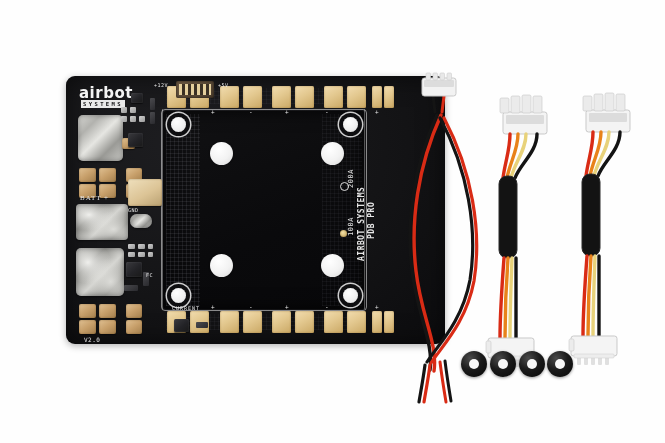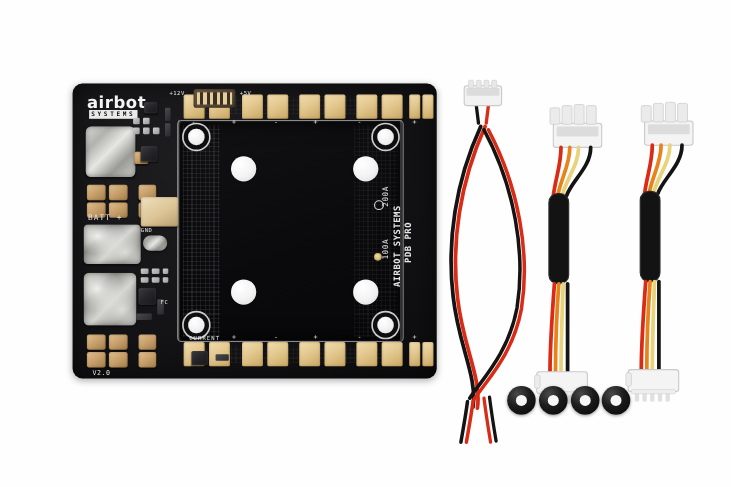--- a/index.html
+++ b/index.html
@@ -1,21 +1,21 @@
 <!DOCTYPE html>
 <html><head>
 <meta charset="utf-8">
 <style>
   html,body{margin:0;padding:0;background:#fff;}
   body{width:665px;height:443px;overflow:hidden;font-family:"Liberation Sans",sans-serif;}
   #scene{position:relative;width:665px;height:443px;background:#fefefe;}
 
   
   #pcb{
-    position:absolute;left:66px;top:76px;width:331px;height:268px;
+    position:absolute;left:66px;top:76px;width:379px;height:268px;
     background:
       radial-gradient(ellipse at 30% 25%, #1d1d20 0%, #141416 55%, #0c0c0e 100%);
     border-radius:9px;
     box-shadow:0 2px 7px rgba(0,0,0,.30), inset 0 0 26px rgba(0,0,0,.55);
   }
   
   #pcb-center{
     position:absolute;left:97px;top:35px;width:202px;height:198px;
     background:linear-gradient(160deg,#111113 0%,#0a0a0c 60%,#08080a 100%);
     border-radius:4px;
@@ -216,21 +216,21 @@
                 background:linear-gradient(145deg,#6d5a44,#4a3c2c);
                 box-shadow:inset 0 0 3px rgba(0,0,0,.6);"></div>
     <div style="position:absolute;left:113px;top:8px;width:32px;height:11px;
                 background:repeating-linear-gradient(90deg,#e4cf9c 0 3px, #3a3024 3px 6px);"></div>
 
     <div class="ic" style="left:108px;top:243px;width:15px;height:13px;"></div>
     <div class="smd dark" style="left:130px;top:246px;width:12px;height:6px;"></div>
 
     <span class="silk" style="left:88px;top:6px;font-size:5px;">+12V</span>
     <span class="silk" style="left:152px;top:6px;font-size:5px;">+5V</span>
-    <span class="silk" style="left:14px;top:118px;font-size:7px;letter-spacing:1px;">BATT +</span>
+    <span class="silk" style="left:14px;top:118px;font-size:7px;letter-spacing:1px;font-family:Liberation Serif, serif;">BATT +</span>
     <span class="silk" style="left:62px;top:131px;font-size:5px;">GND</span>
     <span class="silk" style="left:18px;top:260px;font-size:6px;">V2.0</span>
     <span class="silk" style="left:106px;top:229px;font-size:5px;letter-spacing:1px;">CURRENT</span>
     <span class="silk" style="left:80px;top:196px;font-size:5px;">FC</span>
 
     <span class="silk v" style="left:291px;top:185px;font-size:8px;transform:rotate(-90deg);font-weight:bold;">AIRBOT SYSTEMS</span>
     <span class="silk v" style="left:301px;top:163px;font-size:8px;transform:rotate(-90deg);font-weight:bold;">PDB PRO</span>
 
     <div class="ratepad" style="left:274px;top:154px;"></div>
     <span class="silk v" style="left:281px;top:160px;font-size:7px;transform:rotate(-90deg);">100A</span>

